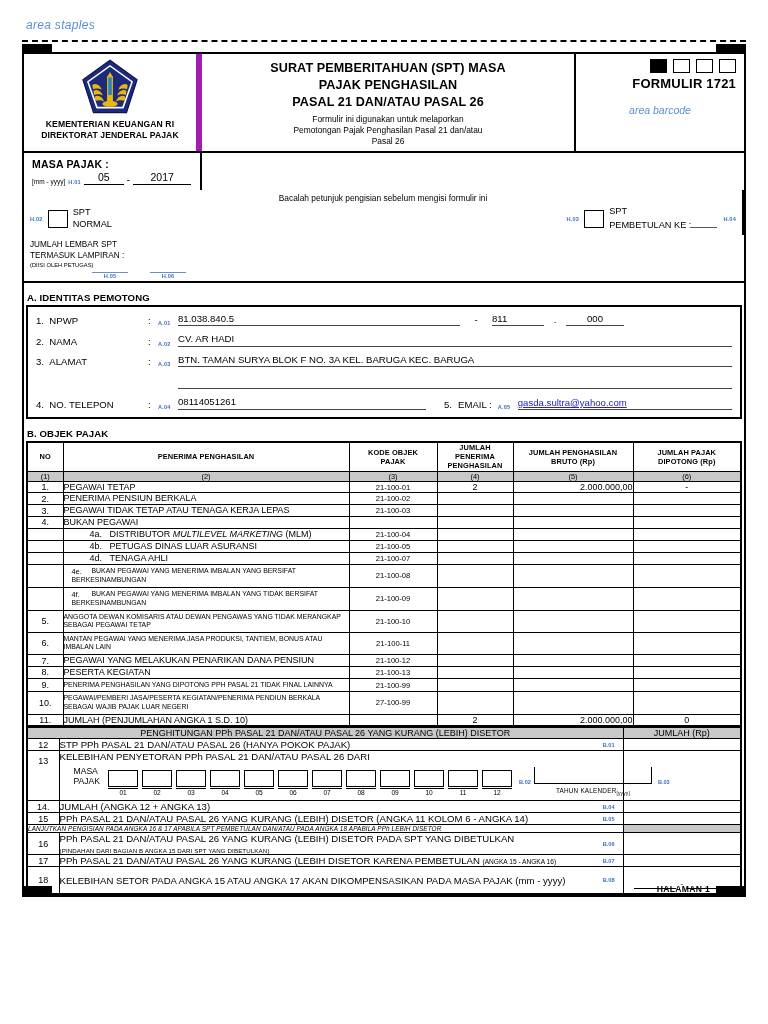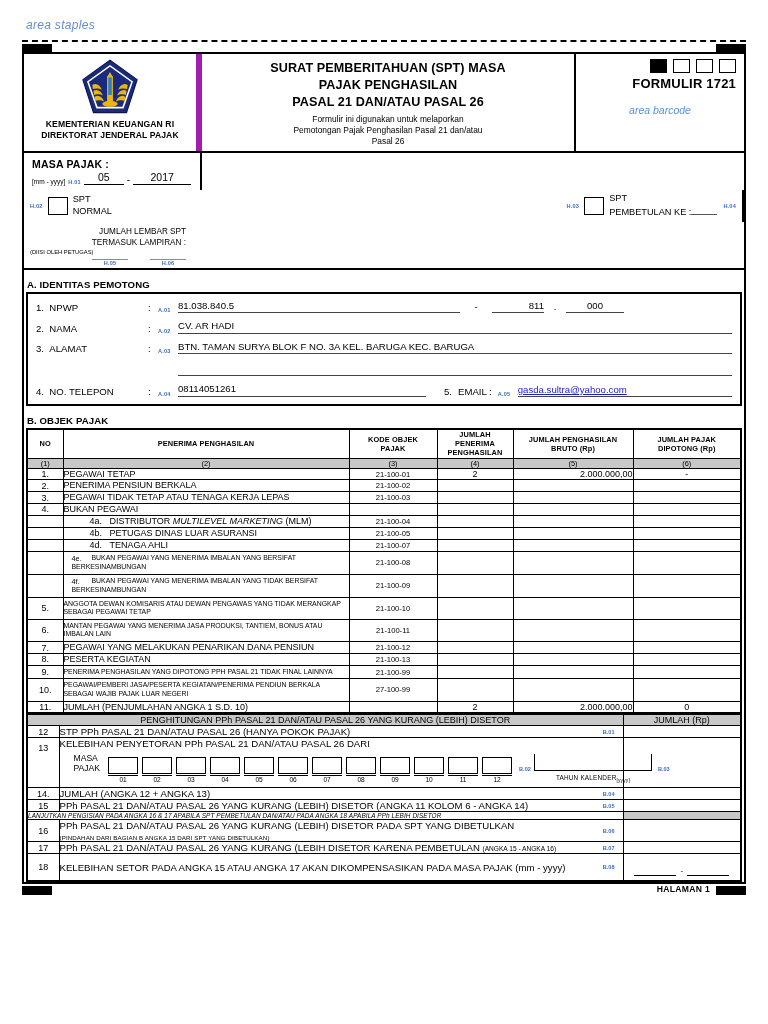--- a/index.html
+++ b/index.html
@@ -198,21 +198,21 @@
     width: 26px;
     border-bottom: 1px solid #555;
     height: 9px;
   }
   .lembar-cell {
     width: 168px;
     box-sizing: border-box;
     padding: 4px 6px 2px;
     position: relative;
   }
-  .lembar-t { font-size: 8.2px; line-height: 1.35; text-align: right; }
+  .lembar-t { font-size: 8.2px; line-height: 1.35; }
   .lembar-s { font-size: 5.8px; margin-top: 1px; }
   .lembar-codes {
     display: flex;
     gap: 22px;
     justify-content: flex-end;
     margin-top: 4px;
   }
   .lembar-codes .code {
     border-top: 1px solid #6b8fc9;
     padding-top: 0;
@@ -246,21 +246,21 @@
   .acolon { width: 10px; font-size: 9.6px; flex-shrink: 0; }
   .acode { width: 20px; flex-shrink: 0; }
   .aval {
     border-bottom: 1px solid #444;
     font-size: 9.6px;
     line-height: 1.2;
     padding-bottom: 1px;
   }
   .npwp-a { width: 282px; }
   .npwp-dash { width: 32px; text-align: center; font-size: 9.6px; padding-bottom: 1px; }
-  .npwp-b { width: 52px; text-align: right; }
+  .npwp-b { width: 52px; text-align: left; }
   .npwp-dot { width: 22px; text-align: center; font-size: 9.6px; padding-bottom: 1px; }
   .npwp-c { width: 58px; text-align: center; }
   .grow { flex: 1; }
   .addr-blank {
     border-bottom: 1px solid #444;
     height: 14px;
     margin-left: 142px;
     margin-bottom: 7px;
   }
   .tel-val { width: 248px; }
@@ -540,20 +540,21 @@
         <div class="masa-row">
           <span class="mmyyyy">[mm - yyyy]</span>
           <span class="code">H.01</span>
           <span class="fillline">05</span>
           <span style="font-size:10px;">-</span>
           <span class="fillline" style="min-width:52px;">2017</span>
         </div>
       </div>
 
       <div class="spt-cell">
+        <div class="bacalah">Bacalah petunjuk pengisian sebelum mengisi formulir ini</div>
         <div class="spt-opts">
           <span class="code" style="margin-right:5px;">H.02</span>
           <div class="spt-opt">
             <div class="cb"></div>
             <div class="spt-txt">
               <span>SPT</span><br>
               <span>NORMAL</span>
             </div>
           </div>
           <div class="spt-gap"></div>

